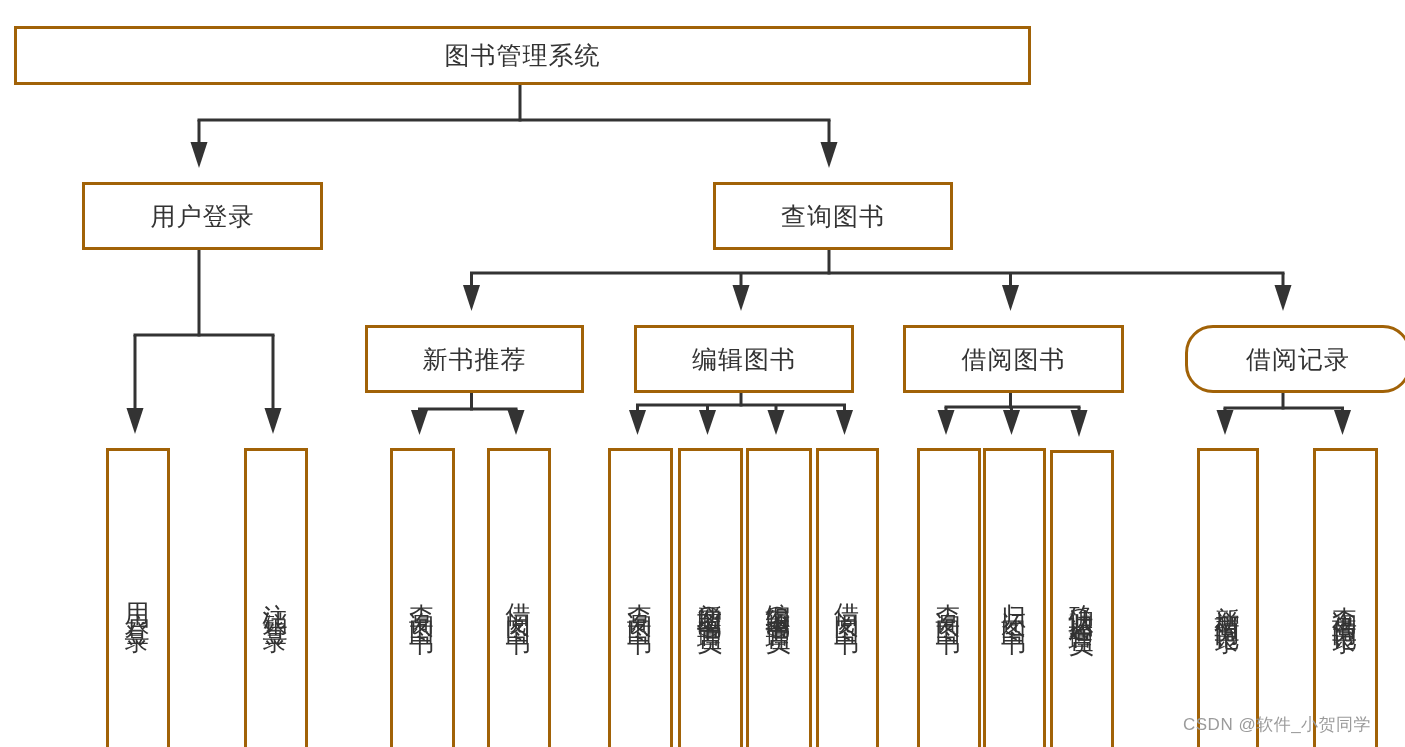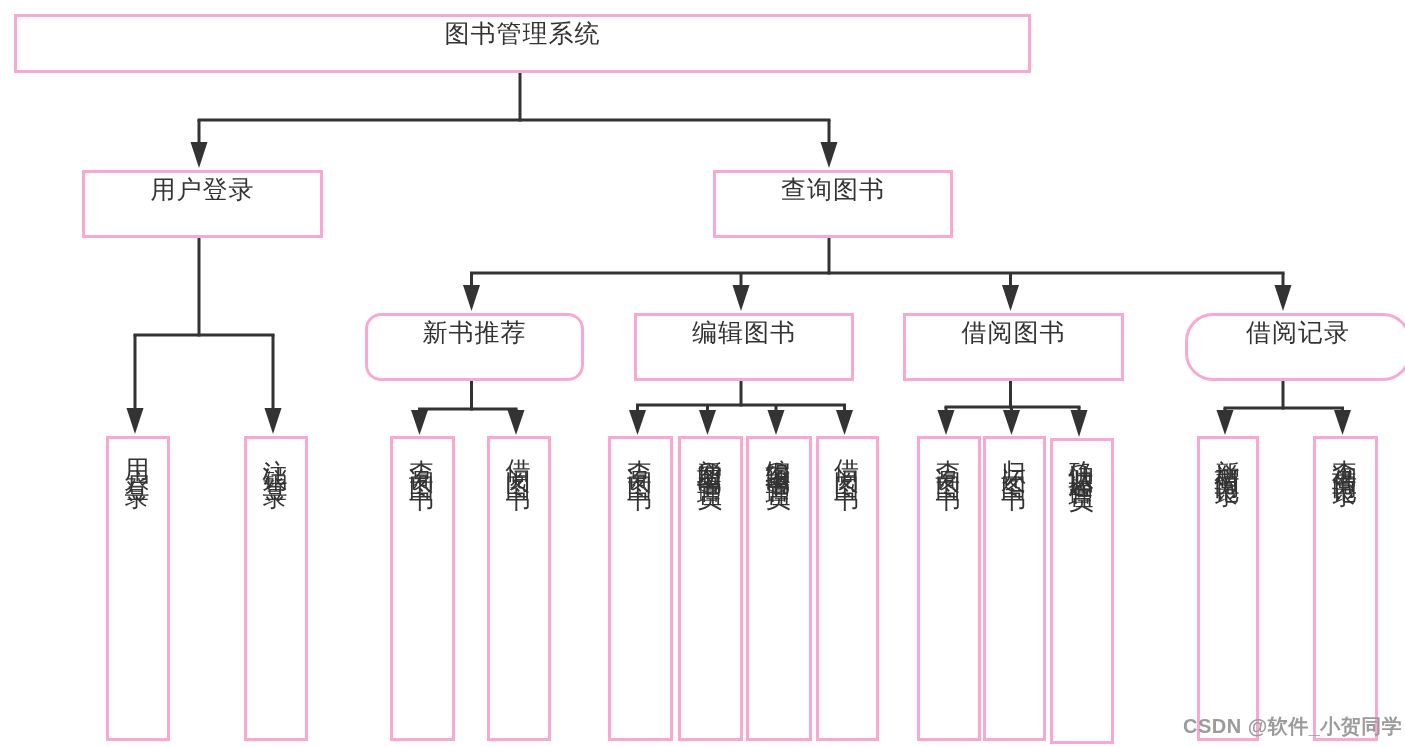--- a/index.html
+++ b/index.html
@@ -20,25 +20,26 @@
     left: 0; top: 0;
     width: 1405px; height: 747px;
     z-index: 1;
     pointer-events: none;
   }
   svg.wires line { stroke: #333333; stroke-width: 3; }
   svg.wires polygon { fill: #333333; stroke: none; }
   .node {
     position: absolute;
     background: #ffffff;
-    border: 3px solid #f9a8d4;
+    border: 3px solid #a16207;
     display: flex;
-    align-items: flex-start;
+    align-items: center;
     justify-content: center;
     z-index: 2;
+    margin-top: 12px;
   }
   .h-node span {
     font-size: 25px;
     letter-spacing: 1px;
     white-space: nowrap;
     color: #333333;
   }
   .v-node span {
     writing-mode: vertical-rl;
     text-orientation: mixed;
@@ -46,26 +47,25 @@
     letter-spacing: 9px;
     color: #333333;
     white-space: nowrap;
   }
   .v-node.ls5 span { letter-spacing: 5px; }
   .v-node.ls4 span { letter-spacing: 4px; }
   .watermark {
     position: absolute;
     left: 1183px;
     top: 713px;
-    font-size: 20px;
+    font-size: 17px;
     letter-spacing: 0.5px;
     color: #9b9b9b;
     z-index: 3;
     white-space: nowrap;
-    font-weight: bold;
   }
 </style>
 </head>
 <body>
 
 <div class="canvas">
 
   <svg class="wires" viewBox="0 0 1405 747" xmlns="http://www.w3.org/2000/svg">
 
     <g>
@@ -153,21 +153,21 @@
     <span>查询图书</span>
   </div>
 
   <div class="node v-node" style="left:106px; top:436px; width:58px; height:299px;">
     <span>用户登录</span>
   </div>
   <div class="node v-node" style="left:244px; top:436px; width:58px; height:299px;">
     <span>注销登录</span>
   </div>
 
-  <div class="node h-node" style="left:365px; top:313px; width:213px; height:62px;border-radius:16px;">
+  <div class="node h-node" style="left:365px; top:313px; width:213px; height:62px;">
     <span>新书推荐</span>
   </div>
   <div class="node h-node" style="left:634px; top:313px; width:214px; height:62px;">
     <span>编辑图书</span>
   </div>
   <div class="node h-node" style="left:903px; top:313px; width:215px; height:62px;">
     <span>借阅图书</span>
   </div>
   <div class="node h-node" style="left:1185px; top:313px; width:220px; height:62px;border-radius:28px;">
     <span>借阅记录</span>

